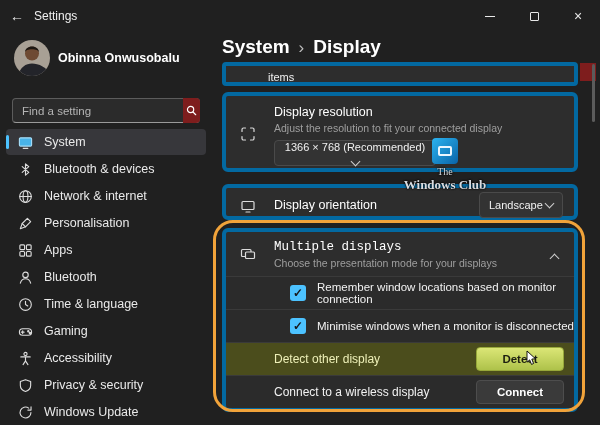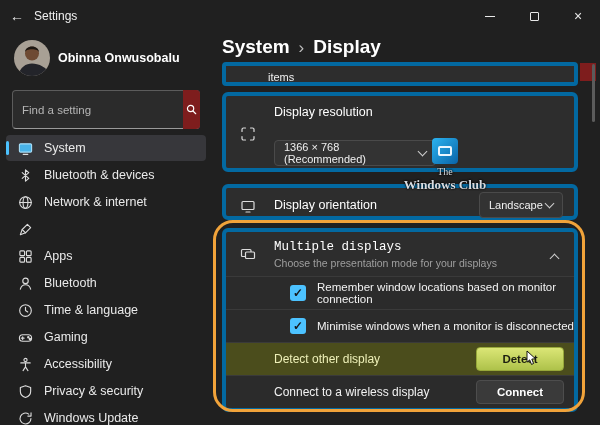--- a/index.html
+++ b/index.html
@@ -15,21 +15,21 @@
   .ctrl { width:44px; height:32px; display:flex; align-items:center; justify-content:center; color:#e8e8e8; }
   .min-glyph { width:10px; height:1px; background:#e8e8e8; }
   .max-glyph { width:9px; height:9px; border:1px solid #e8e8e8; border-radius:1px; }
   .close-glyph { font-size:14px; line-height:1; }
 
   
   .sidebar { position:absolute; top:32px; left:0; width:212px; bottom:0; background:#202020; }
   .user-row { display:flex; align-items:center; gap:8px; padding:8px 12px 6px 14px; }
   .avatar { width:36px; height:36px; border-radius:50%; overflow:hidden; flex:0 0 36px; }
   .user-name { font-size:12.5px; font-weight:700; color:#fff; }
-  .search-wrap { position:relative; margin:8px 12px 6px 12px; height:39px; }
+  .search-wrap { position:relative; margin:16px 12px 6px 12px; height:25px; }
   .search-input { width:100%; height:100%; background:#2b2b2b; border:1px solid #5c5c5c; border-bottom:1.5px solid #9a9a9a; border-radius:4px; color:#cfcfcf; font-size:11.5px; padding:0 22px 0 9px; font-family:"Liberation Sans",sans-serif; outline:none; }
   .search-input::placeholder { color:#b5b5b5; }
   .search-red { position:absolute; right:0; top:0; width:17px; height:100%; background:#7e1d1d; border-radius:0 4px 4px 0; display:flex; align-items:center; justify-content:center; }
   .nav { margin-top:6px; }
   .nav-item { position:relative; height:26px; margin:1px 6px; border-radius:4px; display:flex; align-items:center; gap:11px; padding-left:11px; font-size:12.5px; color:#eaeaea; cursor:default; }
   .nav-item.sel { background:#37373b; }
   .nav-item.sel::before { content:""; position:absolute; left:0; top:6px; bottom:6px; width:3px; border-radius:2px; background:#4cc2ff; }
   .nav-icon { width:16px; height:16px; display:flex; align-items:center; justify-content:center; }
   .nav-icon svg { width:15px; height:15px; stroke:#dcdcdc; stroke-width:1.2; fill:none; stroke-linecap:round; stroke-linejoin:round; }
 
@@ -43,21 +43,21 @@
   .partial-text { padding-left:42px; line-height:22px; font-size:11px; color:#f0f0f0; }
   .red-frag2 { position:absolute; left:368px; top:31px; width:16px; height:18px; background:#7e1d1d; }
   .scroll-thumb { position:absolute; left:380px; top:32px; width:3px; height:58px; background:#5b5b5b; border-radius:2px; }
 
   .res-card { left:10px; top:60px; width:356px; height:80px; }
   .card-icon { position:absolute; left:14px; width:16px; height:16px; }
   .card-icon svg { width:16px; height:16px; stroke:#dcdcdc; stroke-width:1.2; fill:none; stroke-linecap:round; stroke-linejoin:round; }
   .res-title { position:absolute; left:48px; top:9px; font-size:12.5px; color:#fff; }
   .res-sub { position:absolute; left:48px; top:26px; font-size:10.5px; color:#9f9f9f; }
   .combo { display:flex; align-items:center; justify-content:space-between; background:#333333; border:1px solid #4a4a4a; border-radius:4px; height:26px; padding:0 9px; font-size:11px; color:#f0f0f0; }
-  .res-combo { position:absolute; left:48px; top:44px; width:162px; }
+  .res-combo { position:absolute; left:48px; top:44px; width:162px;flex-direction:column; }
   .chev { width:7px; height:7px; border-right:1.4px solid #cfcfcf; border-bottom:1.4px solid #cfcfcf; transform:rotate(45deg); margin-top:-3px; flex:0 0 auto; }
   .chev.up { transform:rotate(-135deg); margin-top:4px; }
 
   .orient-card { left:10px; top:152px; width:356px; height:36px; }
   .orient-label { position:absolute; left:48px; top:0; line-height:34px; font-size:12.5px; color:#fff; }
   .orient-combo { position:absolute; right:11px; top:4px; width:84px; }
 
   .md-group { left:10px; top:196px; width:356px; }
   .md-header { position:relative; height:44px; }
   .md-title { position:absolute; left:48px; top:8px; font-size:12.5px; color:#fff;font-family:Liberation Mono, monospace; }
@@ -160,20 +160,21 @@
           </span>
         <span>Network &amp; internet</span>
       </div>
       <div class="nav-item">
         <span class="nav-icon">
             <svg viewBox="0 0 16 16">
               <path d="M10 2.5l3.5 3.5-5.5 5.5L4.5 8z"></path>
               <path d="M4.5 8L2.5 13.5 8 11.5"></path>
             </svg>
           </span>
+        <span>Personalisation</span>
       </div>
       <div class="nav-item">
         <span class="nav-icon">
             <svg viewBox="0 0 16 16">
               <rect x="2" y="2" width="5" height="5" rx="1"></rect>
               <rect x="9" y="2" width="5" height="5" rx="1"></rect>
               <rect x="2" y="9" width="5" height="5" rx="1"></rect>
               <rect x="9" y="9" width="5" height="5" rx="1"></rect>
             </svg>
           </span>
@@ -251,20 +252,21 @@
     <div class="red-frag2"></div>
     <div class="scroll-thumb"></div>
 
     <div class="card res-card">
       <span class="card-icon" style="top:30px;">
         <svg viewBox="0 0 16 16">
             <path d="M2 5.5v-2A1.5 1.5 0 0 1 3.5 2h2M10.5 2h2A1.5 1.5 0 0 1 14 3.5v2M14 10.5v2a1.5 1.5 0 0 1-1.5 1.5h-2M5.5 14h-2A1.5 1.5 0 0 1 2 12.5v-2"></path>
           </svg>
       </span>
       <div class="res-title">Display resolution</div>
+      <div class="res-sub">Adjust the resolution to fit your connected display</div>
       <div class="combo res-combo">
         <span>1366 × 768 (Recommended)</span>
         <span class="chev"></span>
       </div>
     </div>
 
     <div class="card orient-card">
       <span class="card-icon" style="top:10px;">
         <svg viewBox="0 0 16 16">
             <rect x="2" y="3.5" width="12" height="8" rx="1"></rect>

